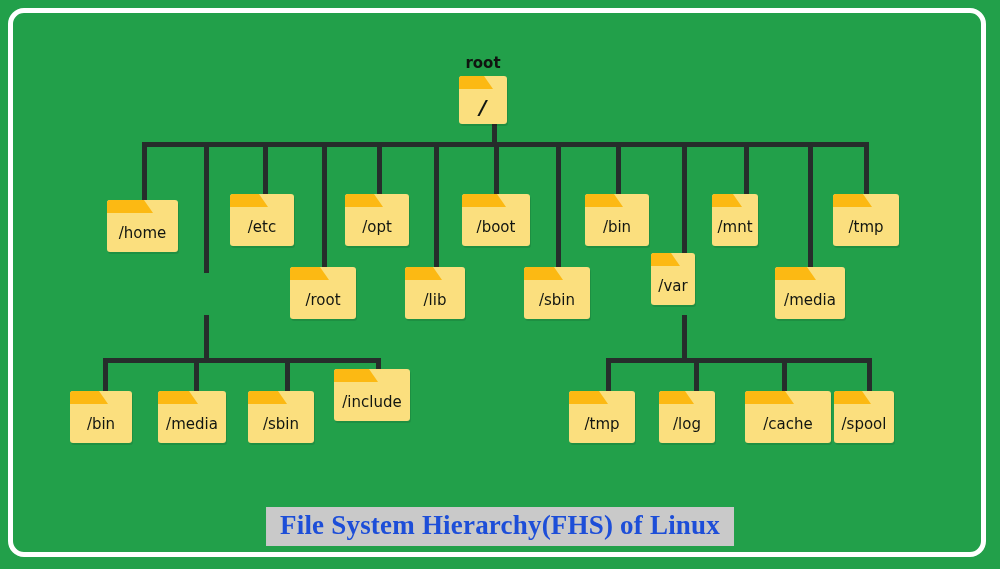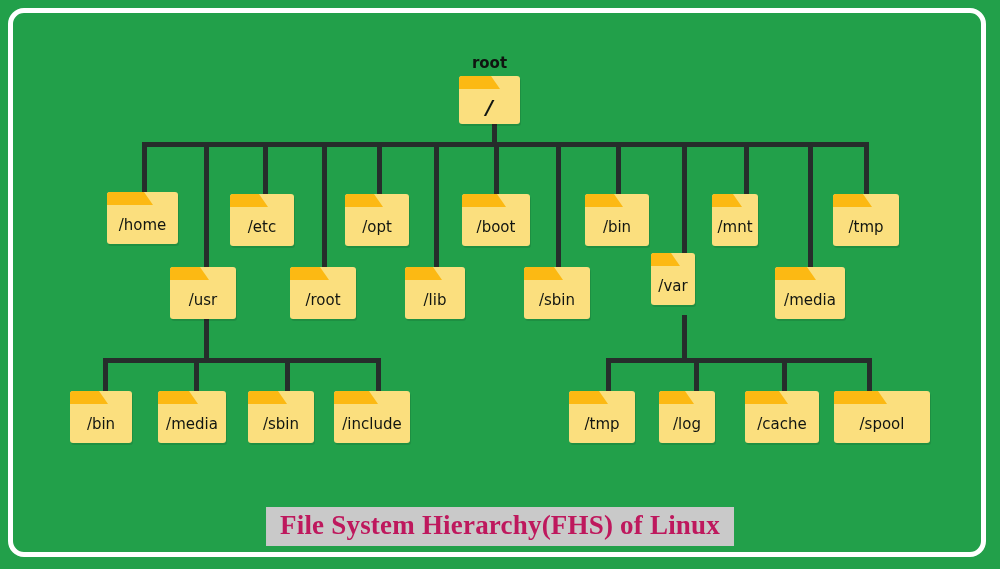--- a/index.html
+++ b/index.html
@@ -98,21 +98,21 @@
     left:50%;
     transform:translateX(-50%);
     top:507px;
     background:#c9c9c9;
     padding:3px 14px 5px 14px;
   }
   #caption span{
     font-family:"Liberation Serif", "DejaVu Serif", serif;
     font-size:27px;
     font-weight:700;
-    color:#be185d;
+    color:#1d4ed8;
     white-space:nowrap;
     letter-spacing:.2px;
   }
 </style>
 </head>
 <body>
 
 <div id="canvas">
 
   <div id="frame"></div>
@@ -142,29 +142,29 @@
   <div class="line vline" style="left:285px;top:358px;height:39px;"></div>
   <div class="line vline" style="left:376px;top:358px;height:39px;"></div>
 
   <div class="line vline" style="left:682px;top:315px;height:48px;"></div>
   <div class="line hline" style="left:606px;top:358px;width:266px;"></div>
   <div class="line vline" style="left:606px;top:358px;height:39px;"></div>
   <div class="line vline" style="left:694px;top:358px;height:39px;"></div>
   <div class="line vline" style="left:782px;top:358px;height:39px;"></div>
   <div class="line vline" style="left:867px;top:358px;height:39px;"></div>
 
-  <div class="node root" style="left:459px;top:76px;width:61px;">
+  <div class="node root" style="left:459px;top:76px;width:48px;">
     <div class="rootlabel">root</div>
     <div class="folder">
       <div class="tab"></div>
       <div class="name">/</div>
     </div>
   </div>
 
-  <div class="node" style="left:107px;top:192px;width:71px;">
+  <div class="node" style="left:107px;top:200px;width:71px;">
     <div class="folder">
       <div class="tab"></div>
       <div class="name">/home</div>
     </div>
   </div>
   <div class="node" style="left:230px;top:194px;width:64px;">
     <div class="folder">
       <div class="tab tabsmall"></div>
       <div class="name">/etc</div>
     </div>
@@ -193,26 +193,20 @@
       <div class="name">/mnt</div>
     </div>
   </div>
   <div class="node" style="left:833px;top:194px;width:66px;">
     <div class="folder">
       <div class="tab tabsmall"></div>
       <div class="name">/tmp</div>
     </div>
   </div>
 
-  <div class="node" style="left:170px;top:267px;width:66px;">
-    <div class="folder">
-      <div class="tab tabsmall"></div>
-      <div class="name">/usr</div>
-    </div>
-  </div>
   <div class="node" style="left:290px;top:267px;width:66px;">
     <div class="folder">
       <div class="tab tabsmall"></div>
       <div class="name">/root</div>
     </div>
   </div>
   <div class="node" style="left:405px;top:267px;width:60px;">
     <div class="folder">
       <div class="tab tabsmall"></div>
       <div class="name">/lib</div>
@@ -248,46 +242,46 @@
       <div class="tab tabsmall"></div>
       <div class="name">/media</div>
     </div>
   </div>
   <div class="node" style="left:248px;top:391px;width:66px;">
     <div class="folder">
       <div class="tab tabsmall"></div>
       <div class="name">/sbin</div>
     </div>
   </div>
-  <div class="node" style="left:334px;top:391px;width:76px;">
+  <div class="node" style="left:334px;top:369px;width:76px;">
     <div class="folder">
       <div class="tab tabsmall"></div>
       <div class="name">/include</div>
     </div>
   </div>
 
   <div class="node" style="left:569px;top:391px;width:66px;">
     <div class="folder">
       <div class="tab tabsmall"></div>
       <div class="name">/tmp</div>
     </div>
   </div>
   <div class="node" style="left:659px;top:391px;width:56px;">
     <div class="folder">
       <div class="tab tabsmall"></div>
       <div class="name">/log</div>
     </div>
   </div>
-  <div class="node" style="left:745px;top:391px;width:74px;">
+  <div class="node" style="left:745px;top:391px;width:86px;">
     <div class="folder">
       <div class="tab tabsmall"></div>
       <div class="name">/cache</div>
     </div>
   </div>
-  <div class="node" style="left:834px;top:391px;width:96px;">
+  <div class="node" style="left:834px;top:391px;width:60px;">
     <div class="folder">
       <div class="tab tabsmall"></div>
       <div class="name">/spool</div>
     </div>
   </div>
 
   <div id="caption">
     <span>File System Hierarchy(FHS) of Linux</span>
   </div>
 

